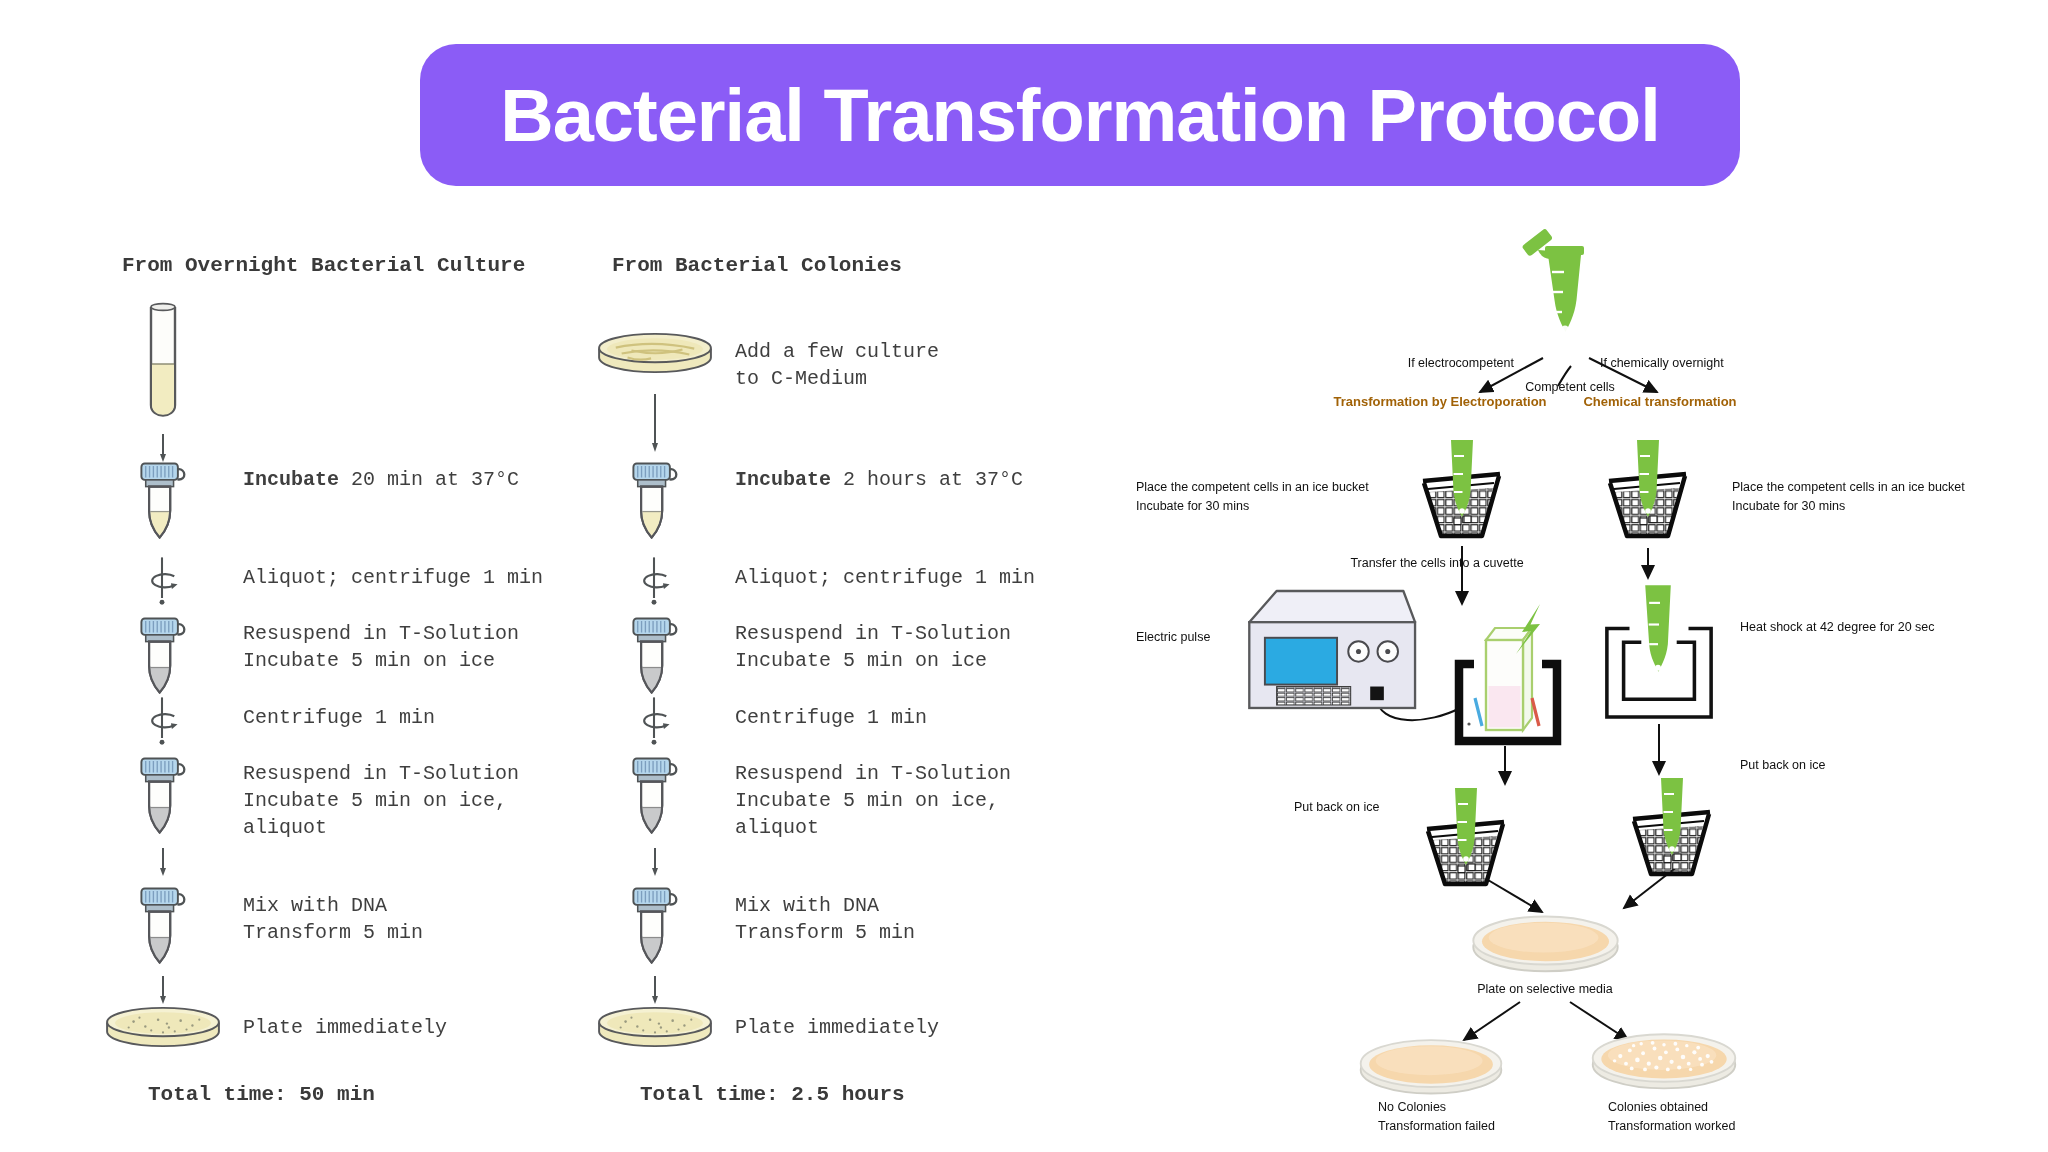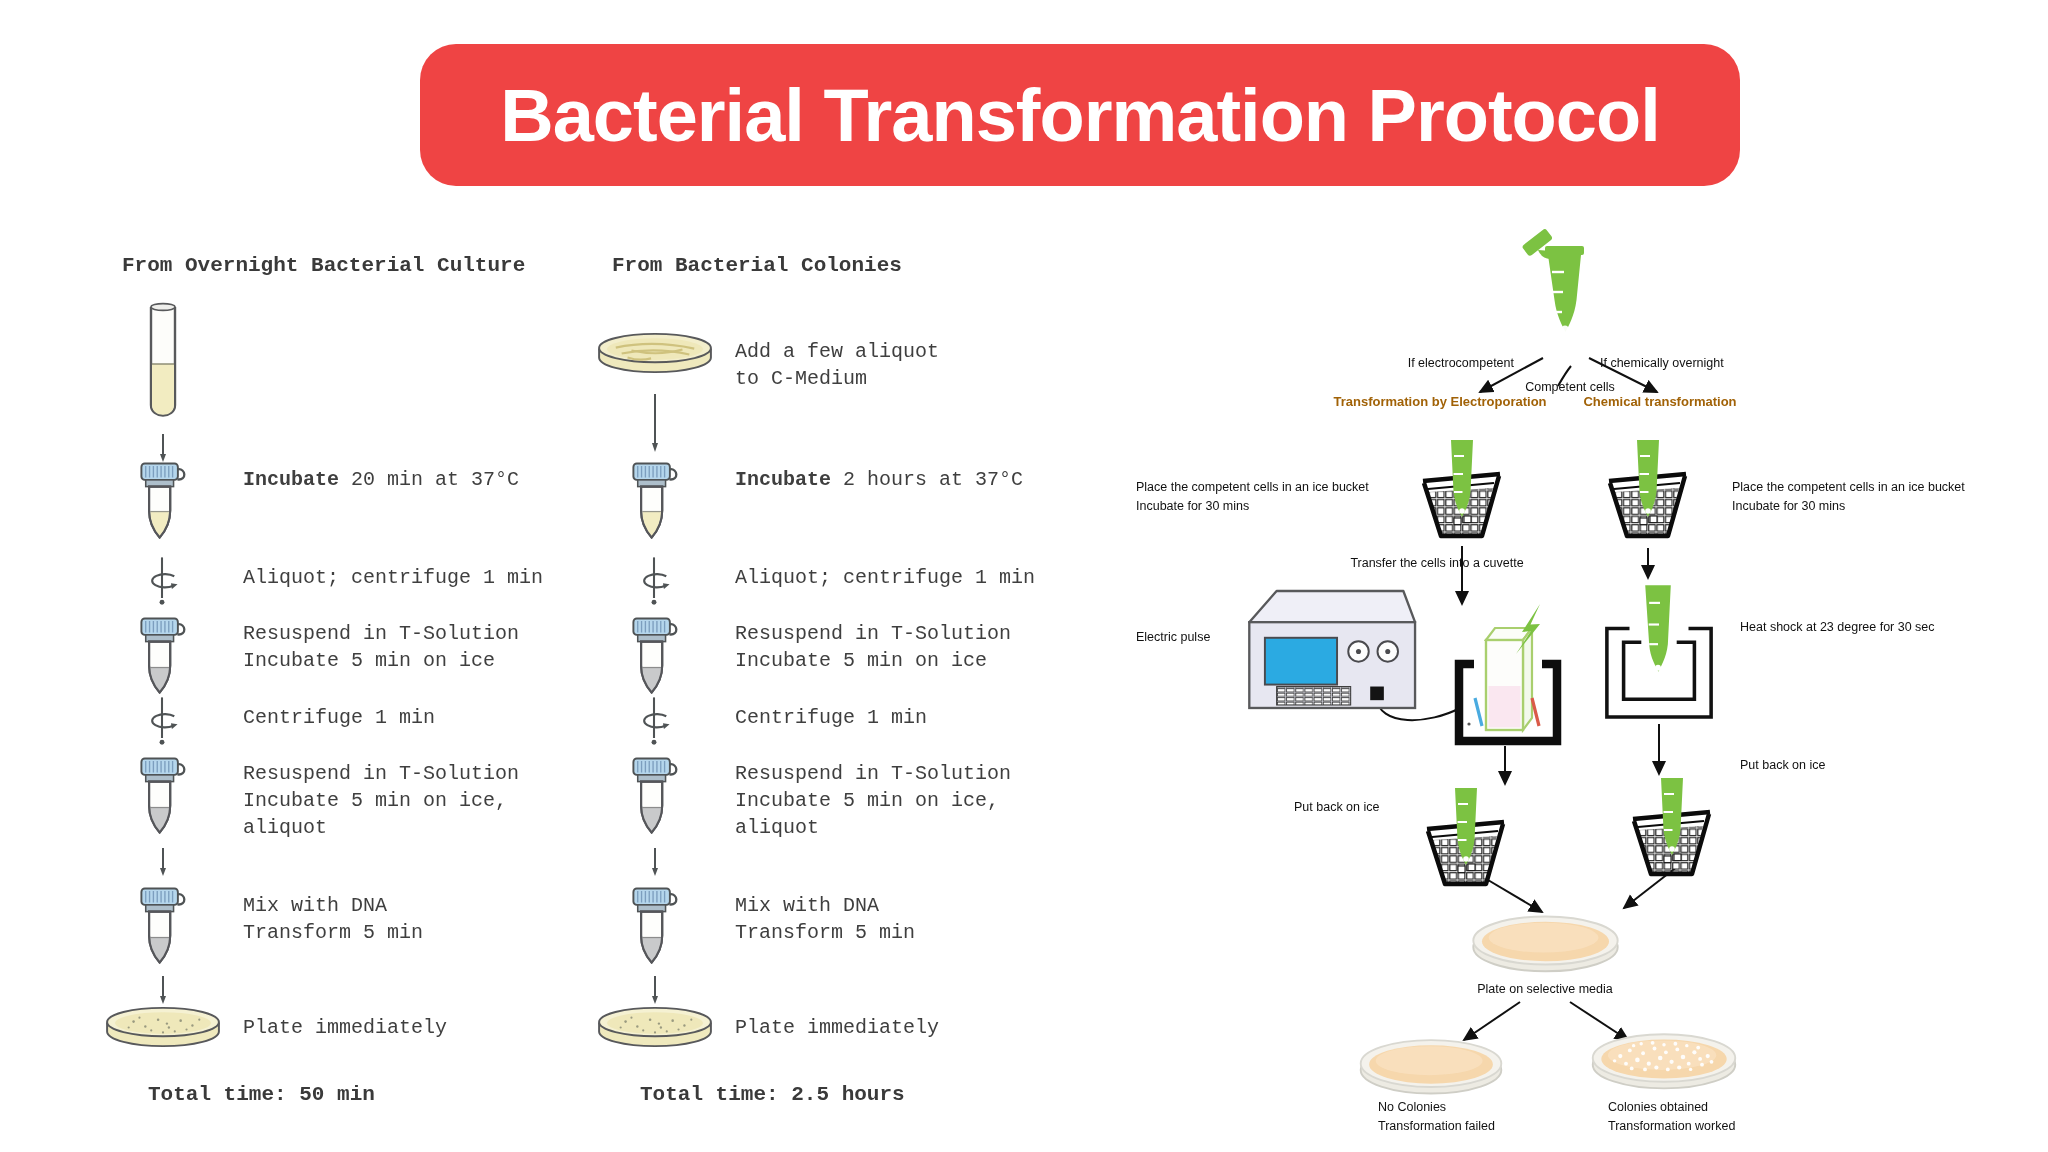--- a/index.html
+++ b/index.html
@@ -1,19 +1,19 @@
 <!DOCTYPE html>
 <html><head>
 <meta charset="utf-8">
 <style>
   html,body{margin:0;padding:0;background:#ffffff;}
   .canvas{position:relative;width:2048px;height:1152px;background:#ffffff;
           font-family:"Liberation Sans",sans-serif;overflow:hidden;}
   .abs{position:absolute;}
-  .banner{left:420px;top:44px;width:1320px;height:142px;background:#ef4444;border-radius:36px;
+  .banner{left:420px;top:44px;width:1320px;height:142px;background:#8b5cf6;border-radius:36px;
           display:flex;align-items:center;justify-content:center;}
   .banner span{color:#ffffff;font-size:74px;font-weight:bold;letter-spacing:-1px;white-space:nowrap;}
   .pcol{position:absolute;top:250px;width:492px;height:900px;font-family:Liberation Mono, monospace;}
   .col-header{font-size:21px;font-weight:bold;color:#3a3a3a;white-space:nowrap;}
   .stext{font-size:20px;color:#3f3f3f;line-height:1.36;white-space:pre-line;}
   .total{font-size:21px;font-weight:bold;color:#3a3a3a;white-space:nowrap;}
   .ftext{font-size:12.5px;color:#111;line-height:1.5;white-space:pre-line;}
   .ftitle{font-size:13px;font-weight:bold;color:#a16207;white-space:nowrap;}
   .center{text-align:center;}
   .right{text-align:right;}
@@ -294,21 +294,21 @@
 
     <div class="abs total" style="left:30px;top:833px">Total time: 50 min</div>
   </section>
 
   <section class="pcol" style="left:610px">
     <div class="abs col-header" style="left:2px;top:4px">From  Bacterial Colonies</div>
 
     <svg class="abs" style="left:-14px;top:78px" width="118" height="51">
         <use href="#sym-petri-swirls"></use>
       </svg>
-    <div class="abs stext" style="left:125px;top:88px">Add a few aliquot
+    <div class="abs stext" style="left:125px;top:88px">Add a few culture
 to C-Medium</div>
 
     <svg class="abs" style="left:39px;top:144px" width="12" height="60">
         <use href="#sym-arrow-lg"></use>
       </svg>
 
     <svg class="abs" style="left:21px;top:205px" width="48" height="92">
         <use href="#sym-mt-y"></use>
       </svg>
     <div class="abs stext" style="left:125px;top:216px"><b>Incubate</b><span> 2 hours at 37°C</span></div>
@@ -408,21 +408,21 @@
   <svg class="abs" style="left:1222px;top:585px" width="195" height="127">
       <use href="#sym-electroporator"></use>
     </svg>
   <svg class="abs" style="left:1452px;top:600px" width="112" height="148">
       <use href="#sym-cuvette"></use>
     </svg>
 
   <svg class="abs" style="left:1600px;top:585px" width="118" height="140">
       <use href="#sym-waterbath"></use>
     </svg>
-  <div class="abs ftext" style="left:1740px;top:618px;width:250px">Heat shock at 23 degree for 30 sec</div>
+  <div class="abs ftext" style="left:1740px;top:618px;width:250px">Heat shock at 42 degree for 20 sec</div>
 
   <svg class="abs" style="left:1424px;top:788px" width="82" height="102">
       <use href="#sym-icebucket"></use>
     </svg>
   <svg class="abs" style="left:1630px;top:778px" width="82" height="102">
       <use href="#sym-icebucket"></use>
     </svg>
   <div class="abs ftext" style="left:1294px;top:798px">Put back on ice</div>
   <div class="abs ftext" style="left:1740px;top:756px">Put back on ice</div>
 

